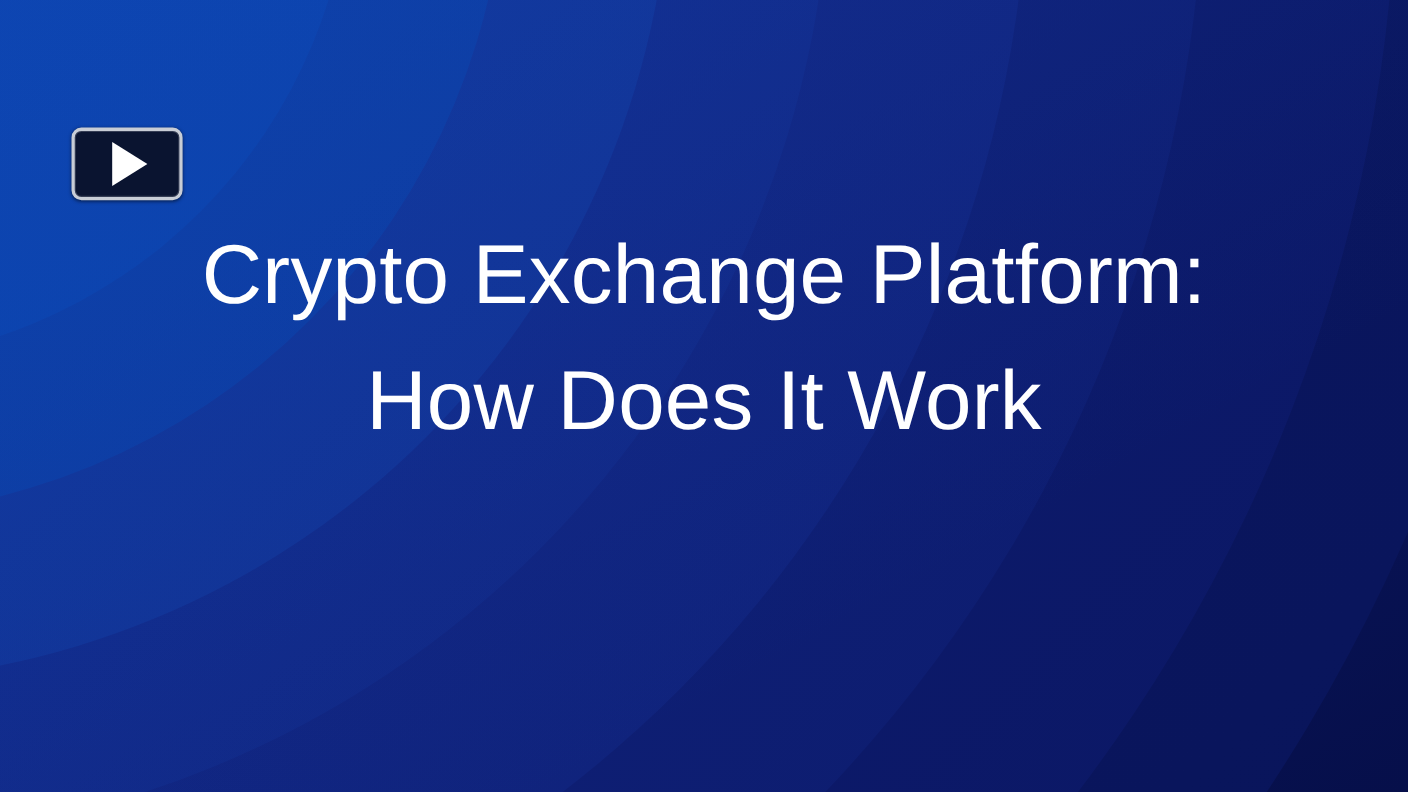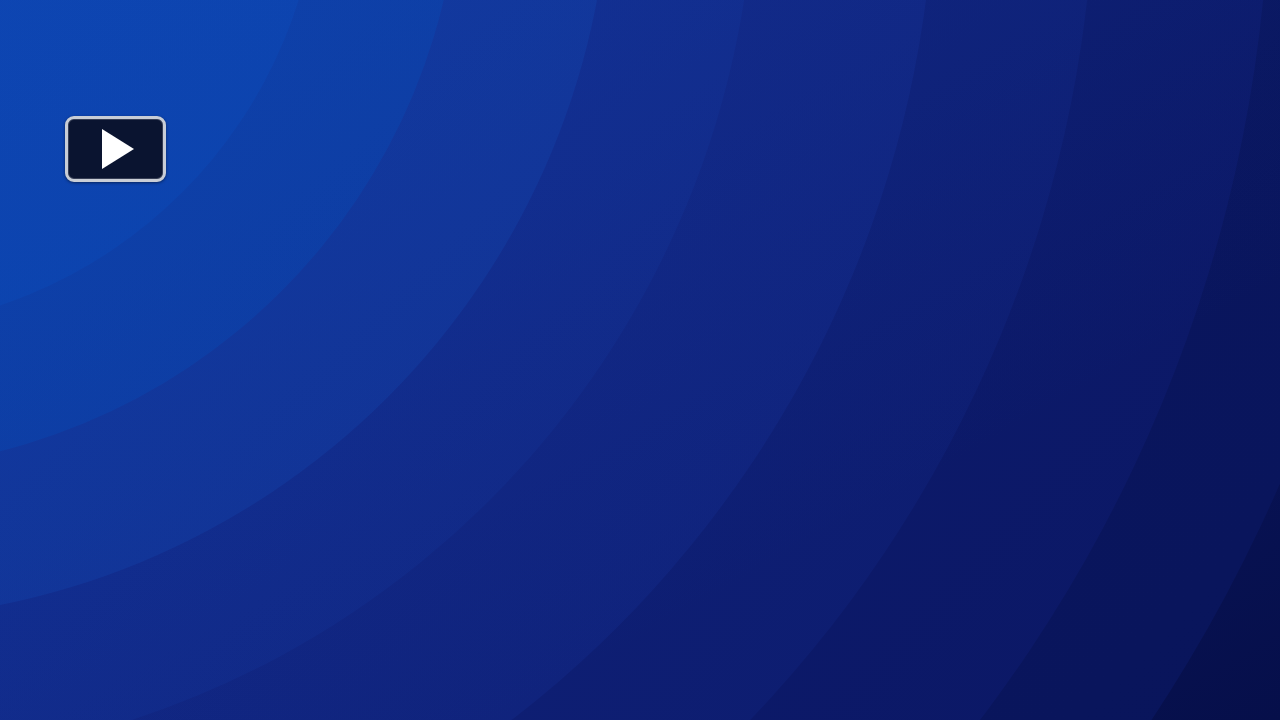--- a/index.html
+++ b/index.html
@@ -133,14 +133,18 @@
     <circle cx="-150" cy="-140" r="610" fill="url(#g2)"></circle>
     <circle cx="-150" cy="-140" r="470" fill="url(#g1)"></circle>
 
     <rect x="0" y="0" width="1280" height="720" fill="url(#gSoft)"></rect>
   </svg>
 
   <div id="play-button">
     <span class="tri"></span>
   </div>
 
+  <div id="title-block">
+    <span class="line">Crypto Exchange Platform:</span>
+    <span class="line">How Does It Work</span>
+  </div>
 
 </div>
 
 </body></html>

